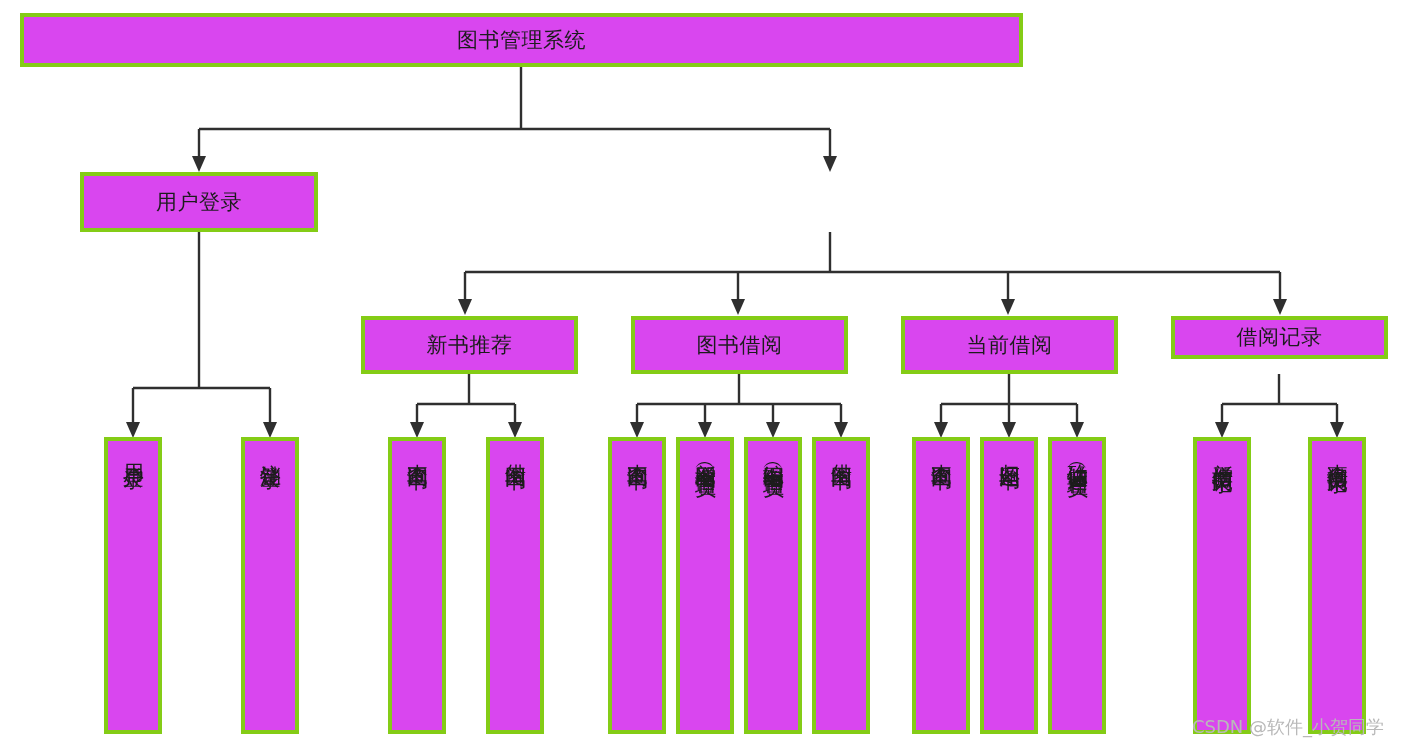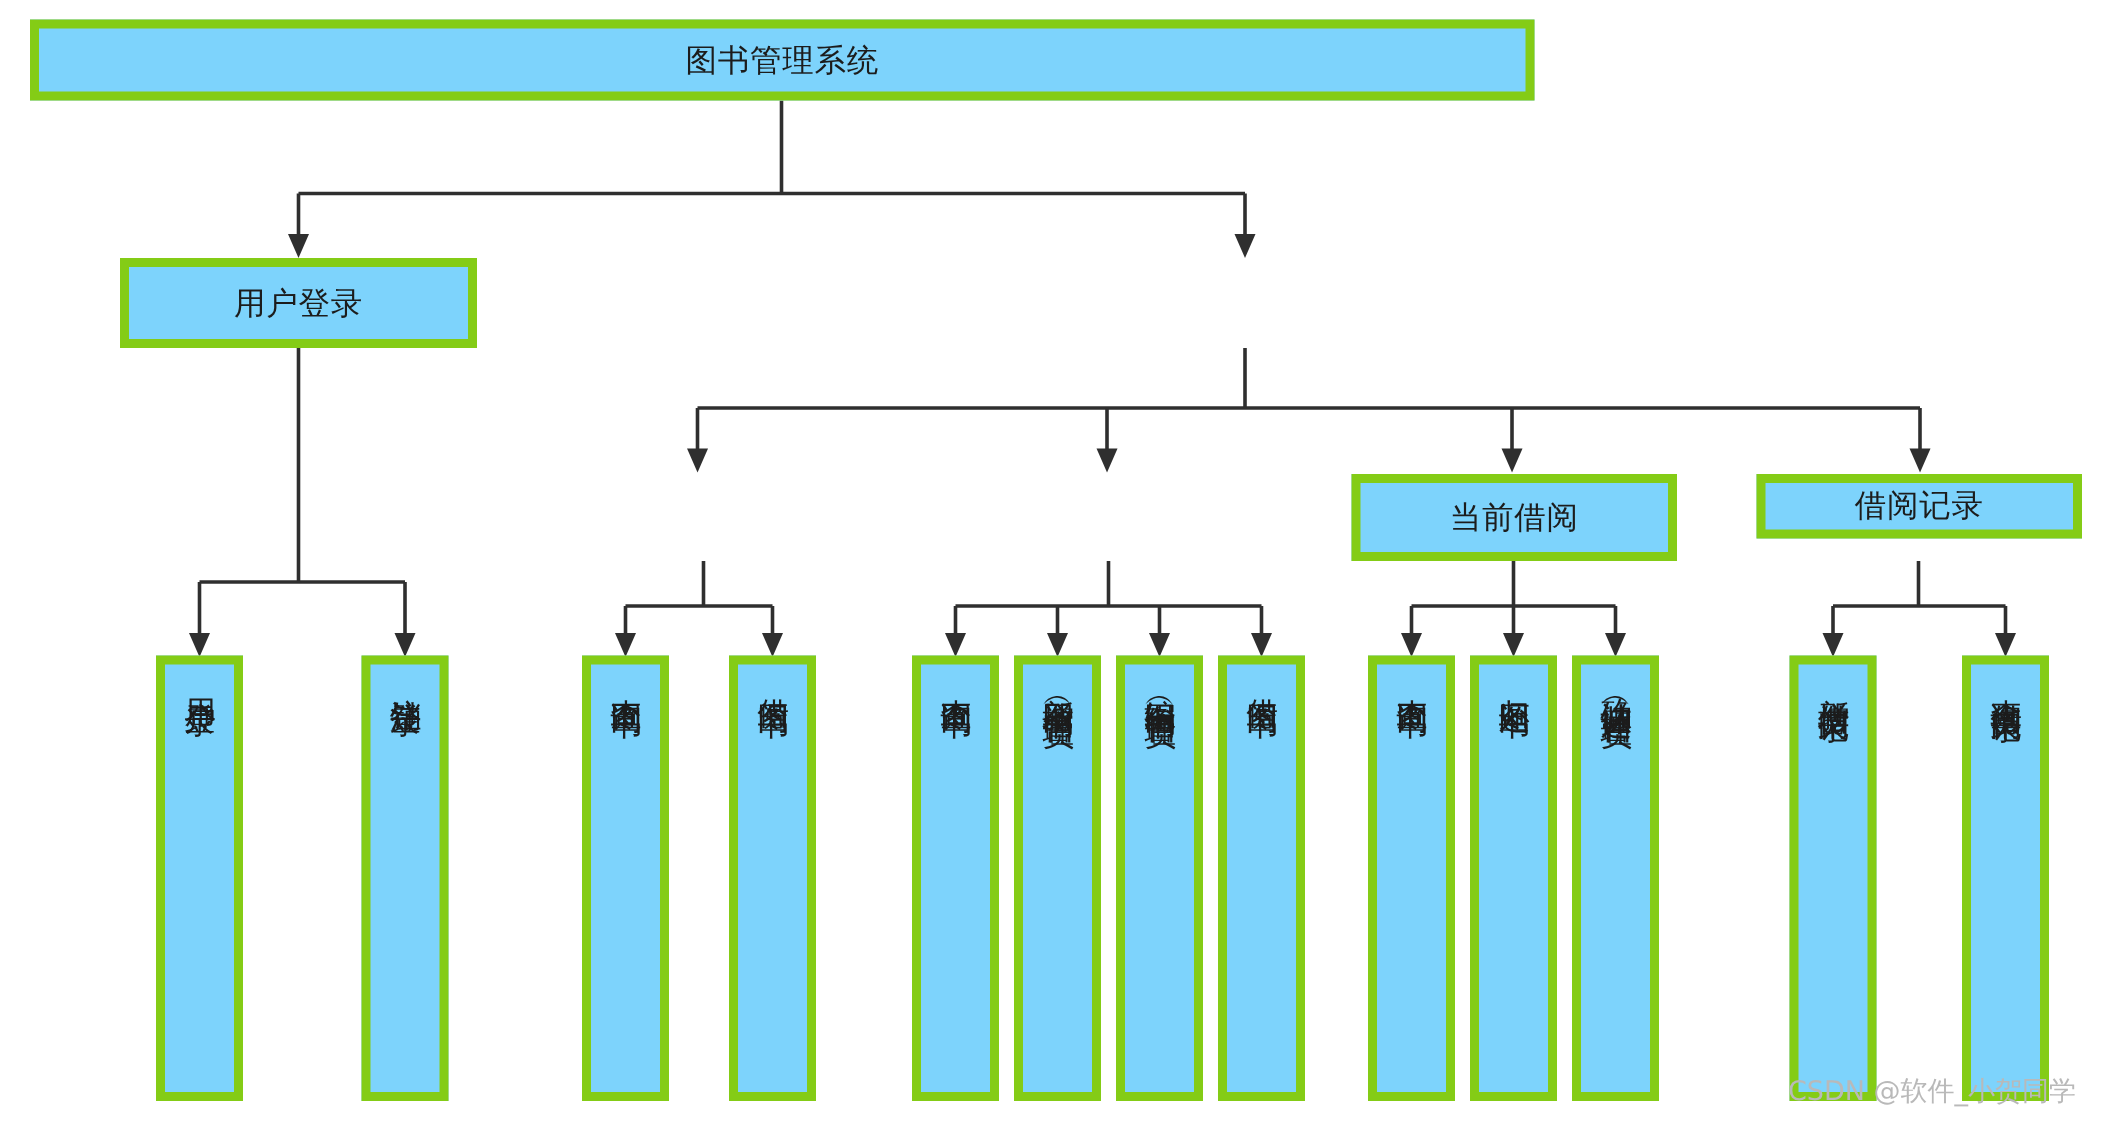--- a/index.html
+++ b/index.html
@@ -15,22 +15,22 @@
   #canvas {
     position: relative;
     width: 1405px;
     height: 747px;
     background: #ffffff;
     overflow: hidden;
   }
   
   .node {
     position: absolute;
-    background: #7dd3fc;
-    border: 6px solid #84cc16;
+    background: #d946ef;
+    border: 4px solid #84cc16;
     display: flex;
     align-items: center;
     justify-content: center;
     color: #1c1c1c;
     line-height: 1.25;
   }
   .node .label {
     display: block;
     text-align: center;
   }
@@ -153,21 +153,27 @@
 
   <div class="node horiz root" style="left:20px; top:13px; width:1003px; height:54px;">
     <span class="label">图书管理系统</span>
   </div>
 
   <div class="node horiz" style="left:80px; top:172px; width:238px; height:60px;">
     <span class="label">用户登录</span>
   </div>
 
 
-
+  <div class="node horiz" style="left:361px; top:316px; width:217px; height:58px;">
+    <span class="label">新书推荐</span>
+  </div>
+
+  <div class="node horiz" style="left:631px; top:316px; width:217px; height:58px;">
+    <span class="label">图书借阅</span>
+  </div>
 
   <div class="node horiz" style="left:901px; top:316px; width:217px; height:58px;">
     <span class="label">当前借阅</span>
   </div>
 
   <div class="node horiz" style="left:1171px; top:316px; width:217px; height:43px;">
     <span class="label">借阅记录</span>
   </div>
 
   <div class="node vert" style="left:104px; top:437px; width:58px; height:297px;">

